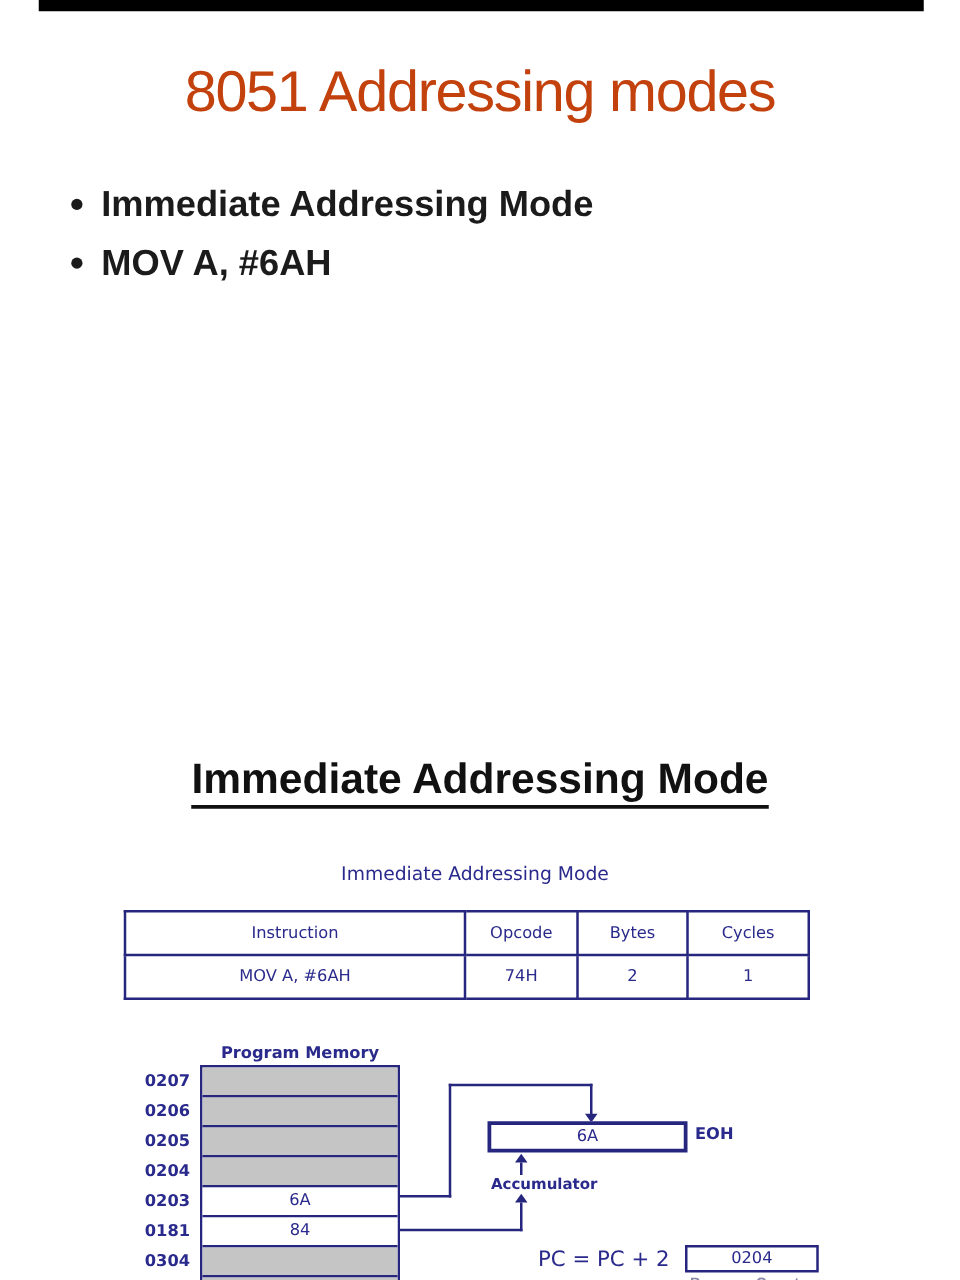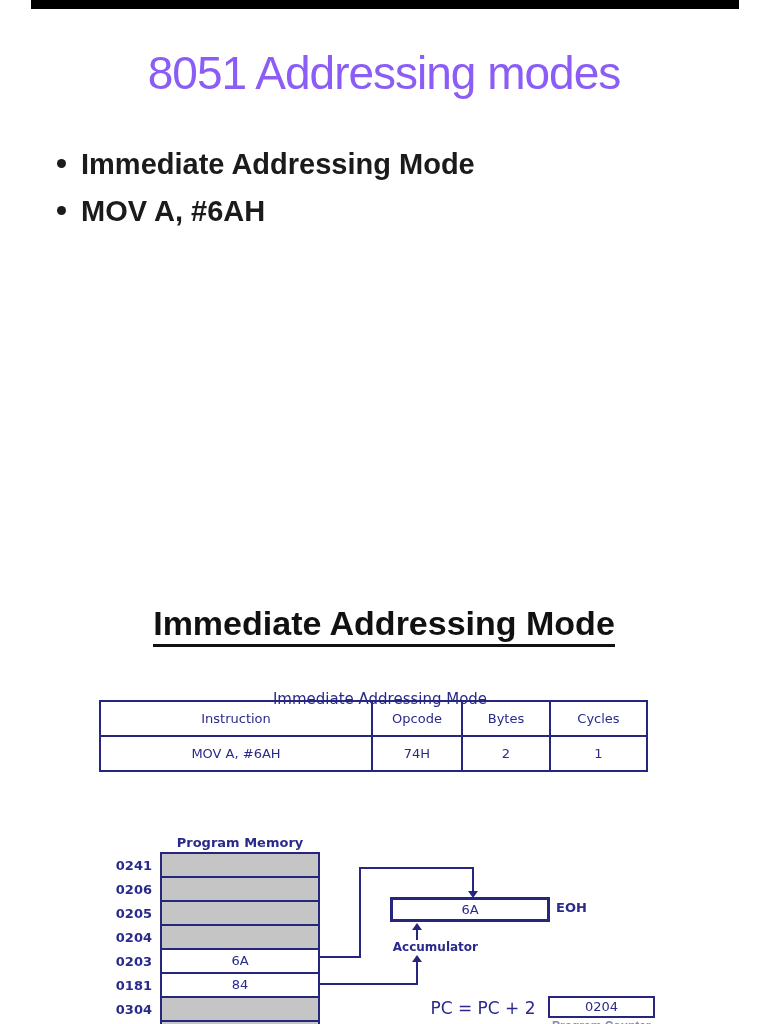--- a/index.html
+++ b/index.html
@@ -3,41 +3,41 @@
 <meta charset="utf-8">
 <style>
   html,body{margin:0;padding:0;}
   body{width:768px;height:1024px;overflow:hidden;position:relative;background:#ffffff;
        font-family:"Liberation Sans",sans-serif;}
   .page{position:absolute;inset:0;background:#ffffff;}
 
   .top-bar{position:absolute;left:31px;top:0;width:708px;height:9px;background:#000000;}
 
   .slide-title{position:absolute;left:0;right:0;top:46px;text-align:center;
-       font-size:46px;font-weight:400;color:#8b5cf6;letter-spacing:-1px;}
+       font-size:46px;font-weight:400;color:#c2410c;letter-spacing:-1px;}
 
   ul.bullets{position:absolute;left:56px;top:144px;margin:0;padding:0;list-style:none;width:680px;}
   ul.bullets li{position:relative;padding-left:25px;font-size:29px;line-height:40px;
        color:#1b1b1b;white-space:nowrap;}
   ul.bullets li::before{content:"";position:absolute;left:1px;top:15px;width:9px;height:9px;
        border-radius:50%;background:#1b1b1b;}
   ul.bullets li.b2{margin-top:7px;}
   ul.bullets li.b3{margin-top:8px;}
   .bold{font-weight:bold;}
 
   .section-heading{position:absolute;left:0;right:0;top:604px;text-align:center;}
   .section-heading span{display:inline-block;font-size:34px;font-weight:bold;color:#111111;
        border-bottom:3px solid #111111;padding-bottom:1px;letter-spacing:0px;}
 
   
   .dg{font-family:"DejaVu Sans",sans-serif;color:#2a2a8c;}
   .fig-caption{position:absolute;left:0;right:8px;top:690px;text-align:center;
        font-size:15px;font-weight:400;}
 
-  table.spec{position:absolute;left:99px;top:700px;width:547px;border-collapse:collapse;
+  table.spec{position:absolute;left:99px;top:728px;width:547px;border-collapse:collapse;
        table-layout:fixed;font-size:13px;}
   table.spec td{border:2px solid #26267e;text-align:center;height:33px;padding:0;}
 
   .mem-title{position:absolute;left:160px;top:835px;width:160px;text-align:center;
        font-size:13px;font-weight:bold;}
   .mem-block{position:absolute;left:160px;top:852px;width:160px;height:176px;
        border:2px solid #26267e;box-sizing:border-box;background:#ffffff;}
   .mem-row{height:24px;box-sizing:border-box;border-bottom:2px solid #26267e;
        text-align:center;font-size:13px;line-height:21px;}
   .mem-row.filled{background:#c5c5c5;}
@@ -102,21 +102,21 @@
       <td>MOV A, #6AH</td>
       <td>74H</td>
       <td>2</td>
       <td>1</td>
     </tr>
   </tbody>
     </table>
 
   <div class="mem-title dg">Program Memory</div>
 
-  <div class="addr dg" style="top:854px">0241</div>
+  <div class="addr dg" style="top:854px">0207</div>
   <div class="addr dg" style="top:878px">0206</div>
   <div class="addr dg" style="top:902px">0205</div>
   <div class="addr dg" style="top:926px">0204</div>
   <div class="addr dg" style="top:950px">0203</div>
   <div class="addr dg" style="top:974px">0181</div>
   <div class="addr dg" style="top:998px">0304</div>
 
   <div class="mem-block">
     <div class="mem-row filled dg"></div>
     <div class="mem-row filled dg"></div>

